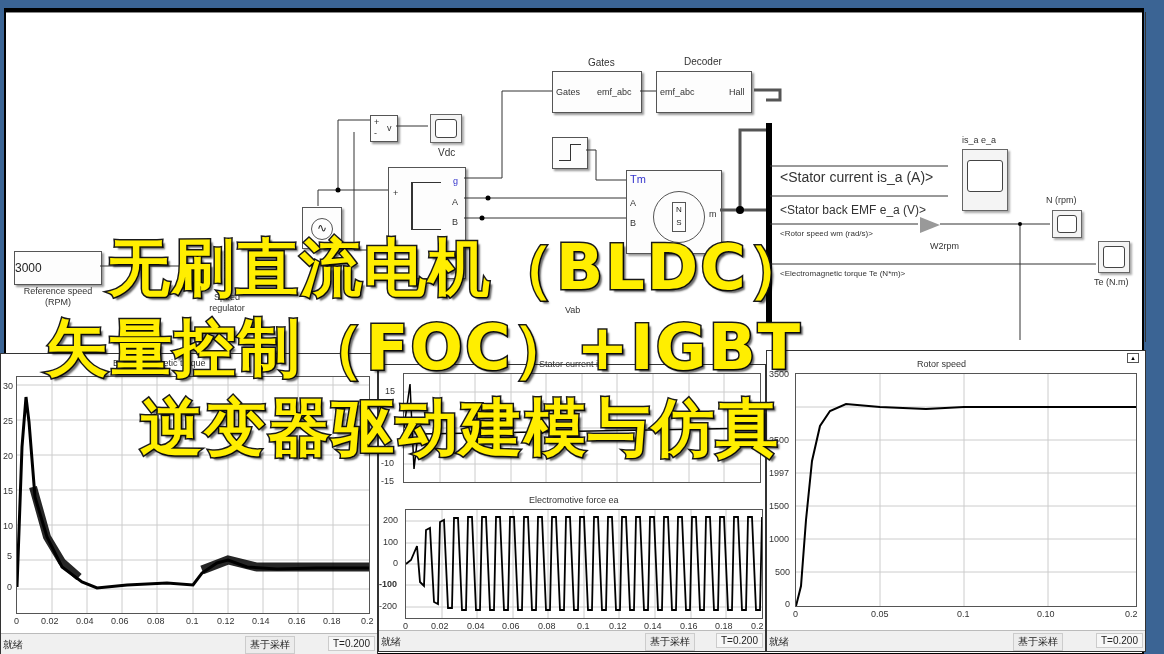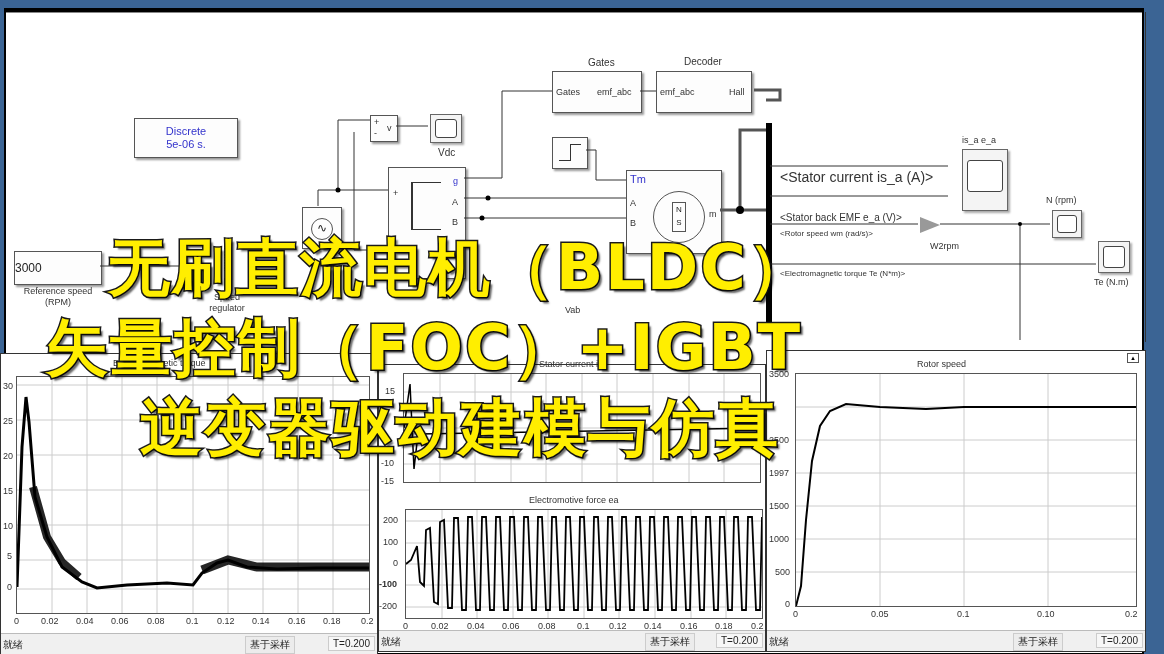--- a/index.html
+++ b/index.html
@@ -23,24 +23,20 @@
   .ov-line{position:absolute;font-family:"DejaVu Sans",sans-serif;font-weight:bold;color:#ffee00;white-space:nowrap;
     -webkit-text-stroke:3px #1a1a1a;paint-order:stroke fill;text-shadow:3px 3px 2px rgba(0,0,0,.6);letter-spacing:2px;}
   svg{position:absolute;left:0;top:0;}
 </style>
 </head>
 <body>
 
 <div class="frame"></div>
 <div class="canvas">
 
-  <div class="blk" style="left:128px;top:105px;width:104px;height:40px;text-align:center;color:#3333cc;font-size:11px;line-height:13px;padding-top:6px;box-sizing:border-box;">
-    <div>Discrete</div>
-    <div>5e-06 s.</div>
-  </div>
 
   <div class="blk" style="left:8px;top:238px;width:86px;height:32px;text-align:left;line-height:32px;font-size:12px;">
     <span>3000</span>
   </div>
   <div class="lbl" style="left:14px;top:273px;width:76px;white-space:normal;text-align:center;line-height:11px;">Reference speed (RPM)</div>
 
   <div class="lbl" style="left:196px;top:279px;width:50px;white-space:normal;text-align:center;line-height:11px;">Speed regulator</div>
 
   <div class="blk" style="left:364px;top:102px;width:26px;height:25px;">
     <span class="lbl" style="left:3px;top:1px;">+</span>
@@ -91,21 +87,21 @@
         <div>N</div>
         <div>S</div>
       </div>
     </div>
   </div>
 
   <div class="lbl" style="left:559px;top:292px;">Vab</div>
 
   <div style="position:absolute;left:760px;top:110px;width:6px;height:200px;background:#000;"></div>
   <div class="lbl" style="left:774px;top:156px;font-size:14px;">&lt;Stator current is_a (A)&gt;</div>
-  <div class="lbl" style="left:774px;top:199px;font-size:10px;">&lt;Stator back EMF e_a (V)&gt;</div>
+  <div class="lbl" style="left:774px;top:190px;font-size:12px;">&lt;Stator back EMF e_a (V)&gt;</div>
   <div class="lbl" style="left:774px;top:216px;font-size:8px;">&lt;Rotor speed wm (rad/s)&gt;</div>
   <div class="lbl" style="left:774px;top:256px;font-size:8px;">&lt;Electromagnetic torque Te (N*m)&gt;</div>
 
   <div style="position:absolute;left:914px;top:204px;width:0;height:0;border-top:8px solid transparent;border-bottom:8px solid transparent;border-left:20px solid #999;"></div>
   <div class="lbl" style="left:924px;top:228px;">W2rpm</div>
 
   <div class="lbl" style="left:956px;top:122px;">is_a e_a</div>
   <div class="scope" style="left:956px;top:136px;width:44px;height:60px;">
       <div class="screen" style="top:10px;bottom:18px;"></div>
     </div>

